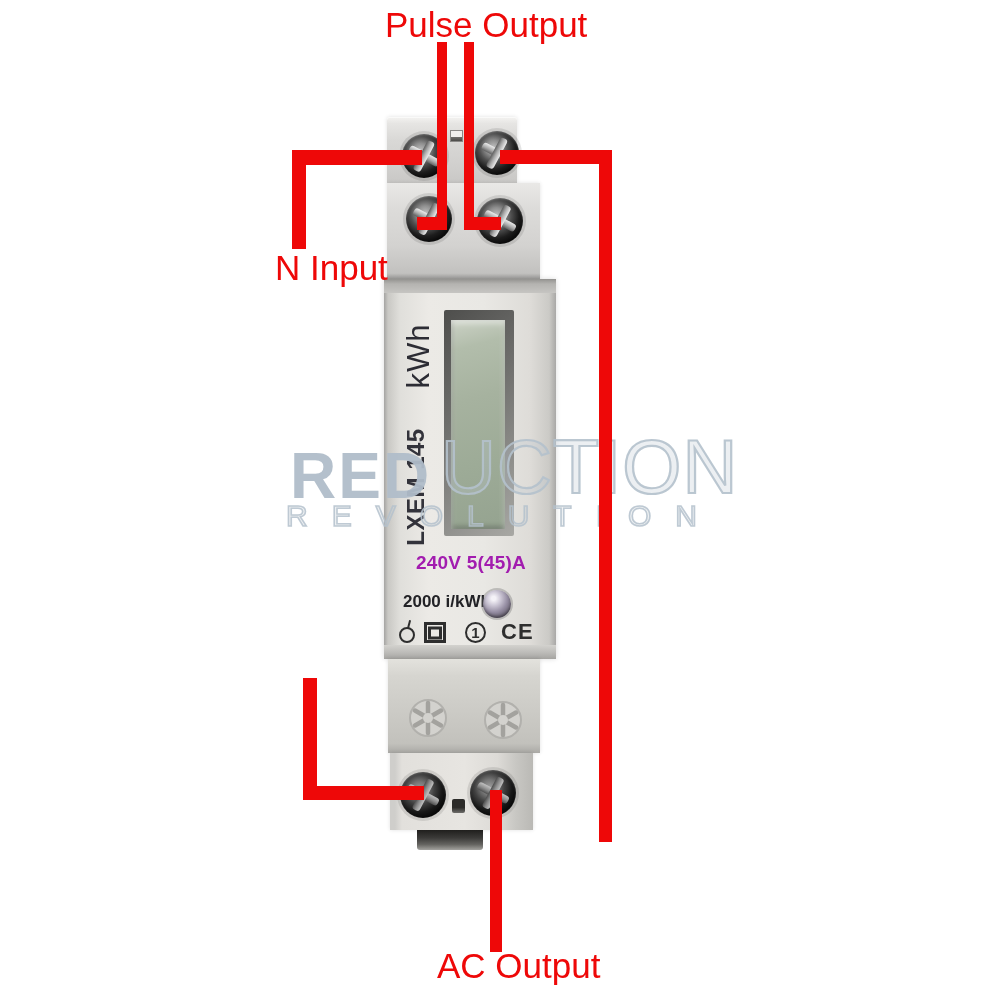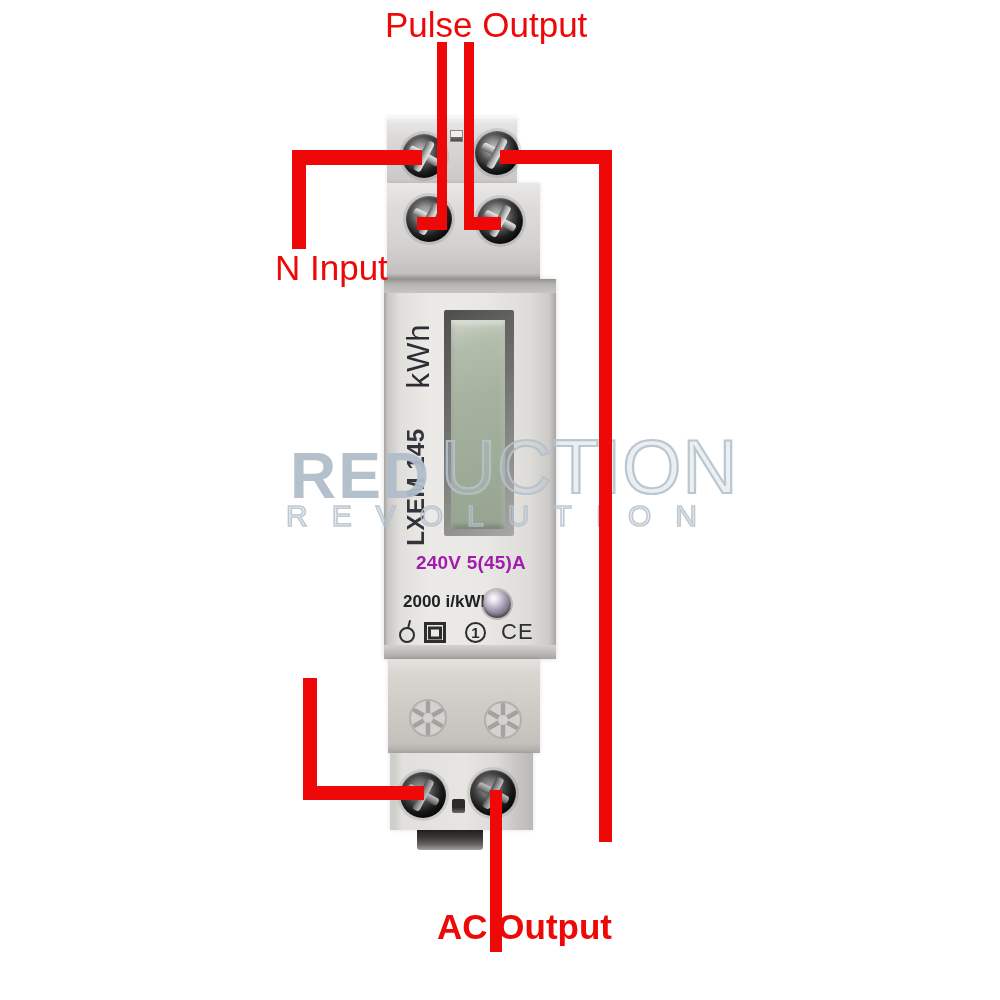--- a/index.html
+++ b/index.html
@@ -95,21 +95,21 @@
   }
 
   
   .ico { position:absolute; color:#2e2e2e; }
   .ico-pulse { left:399px; top:627px; width:16px; height:16px; border:2px solid #2e2e2e; border-radius:50%; }
   .ico-pulse::before { content:''; position:absolute; left:7px; top:-9px; width:2px; height:9px; background:#2e2e2e; transform:rotate(14deg); }
   .ico-dsq { left:424px; top:622px; width:22px; height:21px; border:3px solid #2e2e2e; }
   .ico-dsq::before { content:''; position:absolute; left:50%; top:50%; width:8px; height:7px; border:3px solid #2e2e2e; transform:translate(-50%,-50%); }
   .ico-c1 { left:465px; top:622px; width:21px; height:21px; border:2px solid #2e2e2e; border-radius:50%;
     display:flex; align-items:center; justify-content:center; font-size:15px; font-weight:700; }
-  .ico-ce { left:501px; top:619px; font-size:22px; font-weight:400; letter-spacing:1px; color:#2e2e2e; }
+  .ico-ce { left:501px; top:619px; font-size:22px; font-weight:700; letter-spacing:1px; color:#2e2e2e; }
 
   
   .watermark { position:absolute; z-index:30; white-space:nowrap; }
   .wm-bold { position:absolute; left:290px; top:444px; font-size:64px; font-weight:800;
     letter-spacing:2px; color:rgba(176,189,201,.95); line-height:1; }
   .wm-light { position:absolute; left:441px; top:429px; font-size:76px; font-weight:400; line-height:1;
     letter-spacing:1px; color:rgba(187,199,209,.28); -webkit-text-stroke:2.2px rgba(180,193,204,.9); }
   .wm-line2 { position:absolute; left:286px; top:501px; font-size:30px; font-weight:400; line-height:1;
     letter-spacing:24px; color:rgba(187,199,209,.25); -webkit-text-stroke:1.6px rgba(180,193,204,.85); }
 
@@ -126,21 +126,21 @@
   .l-nout-h   { left:500px; top:150px; width:112px; height:14px; }
   .l-nout-v   { left:599px; top:150px; width:13px;  height:692px; }
   .l-acin-v   { left:303px; top:678px; width:14px;  height:122px; }
   .l-acin-h   { left:303px; top:786px; width:121px; height:14px; }
   .l-acout-v  { left:490px; top:790px; width:12px;  height:162px; }
 
   .lbl-pulse { left:385px; top:7px; }
   .lbl-nin   { left:275px; top:250px; }
   .lbl-acin  { left:267px; top:646px; }
   .lbl-nout  { left:572px; top:845px; }
-  .lbl-acout { left:437px; top:909px;font-weight:bold; }
+  .lbl-acout { left:437px; top:948px; }
 </style>
 </head>
 <body>
 
 <div class="stage">
 
   <div class="meter">
 
     <div class="part block-a">
       <div class="part slot-a" style="left:63px; top:13px;"></div>

